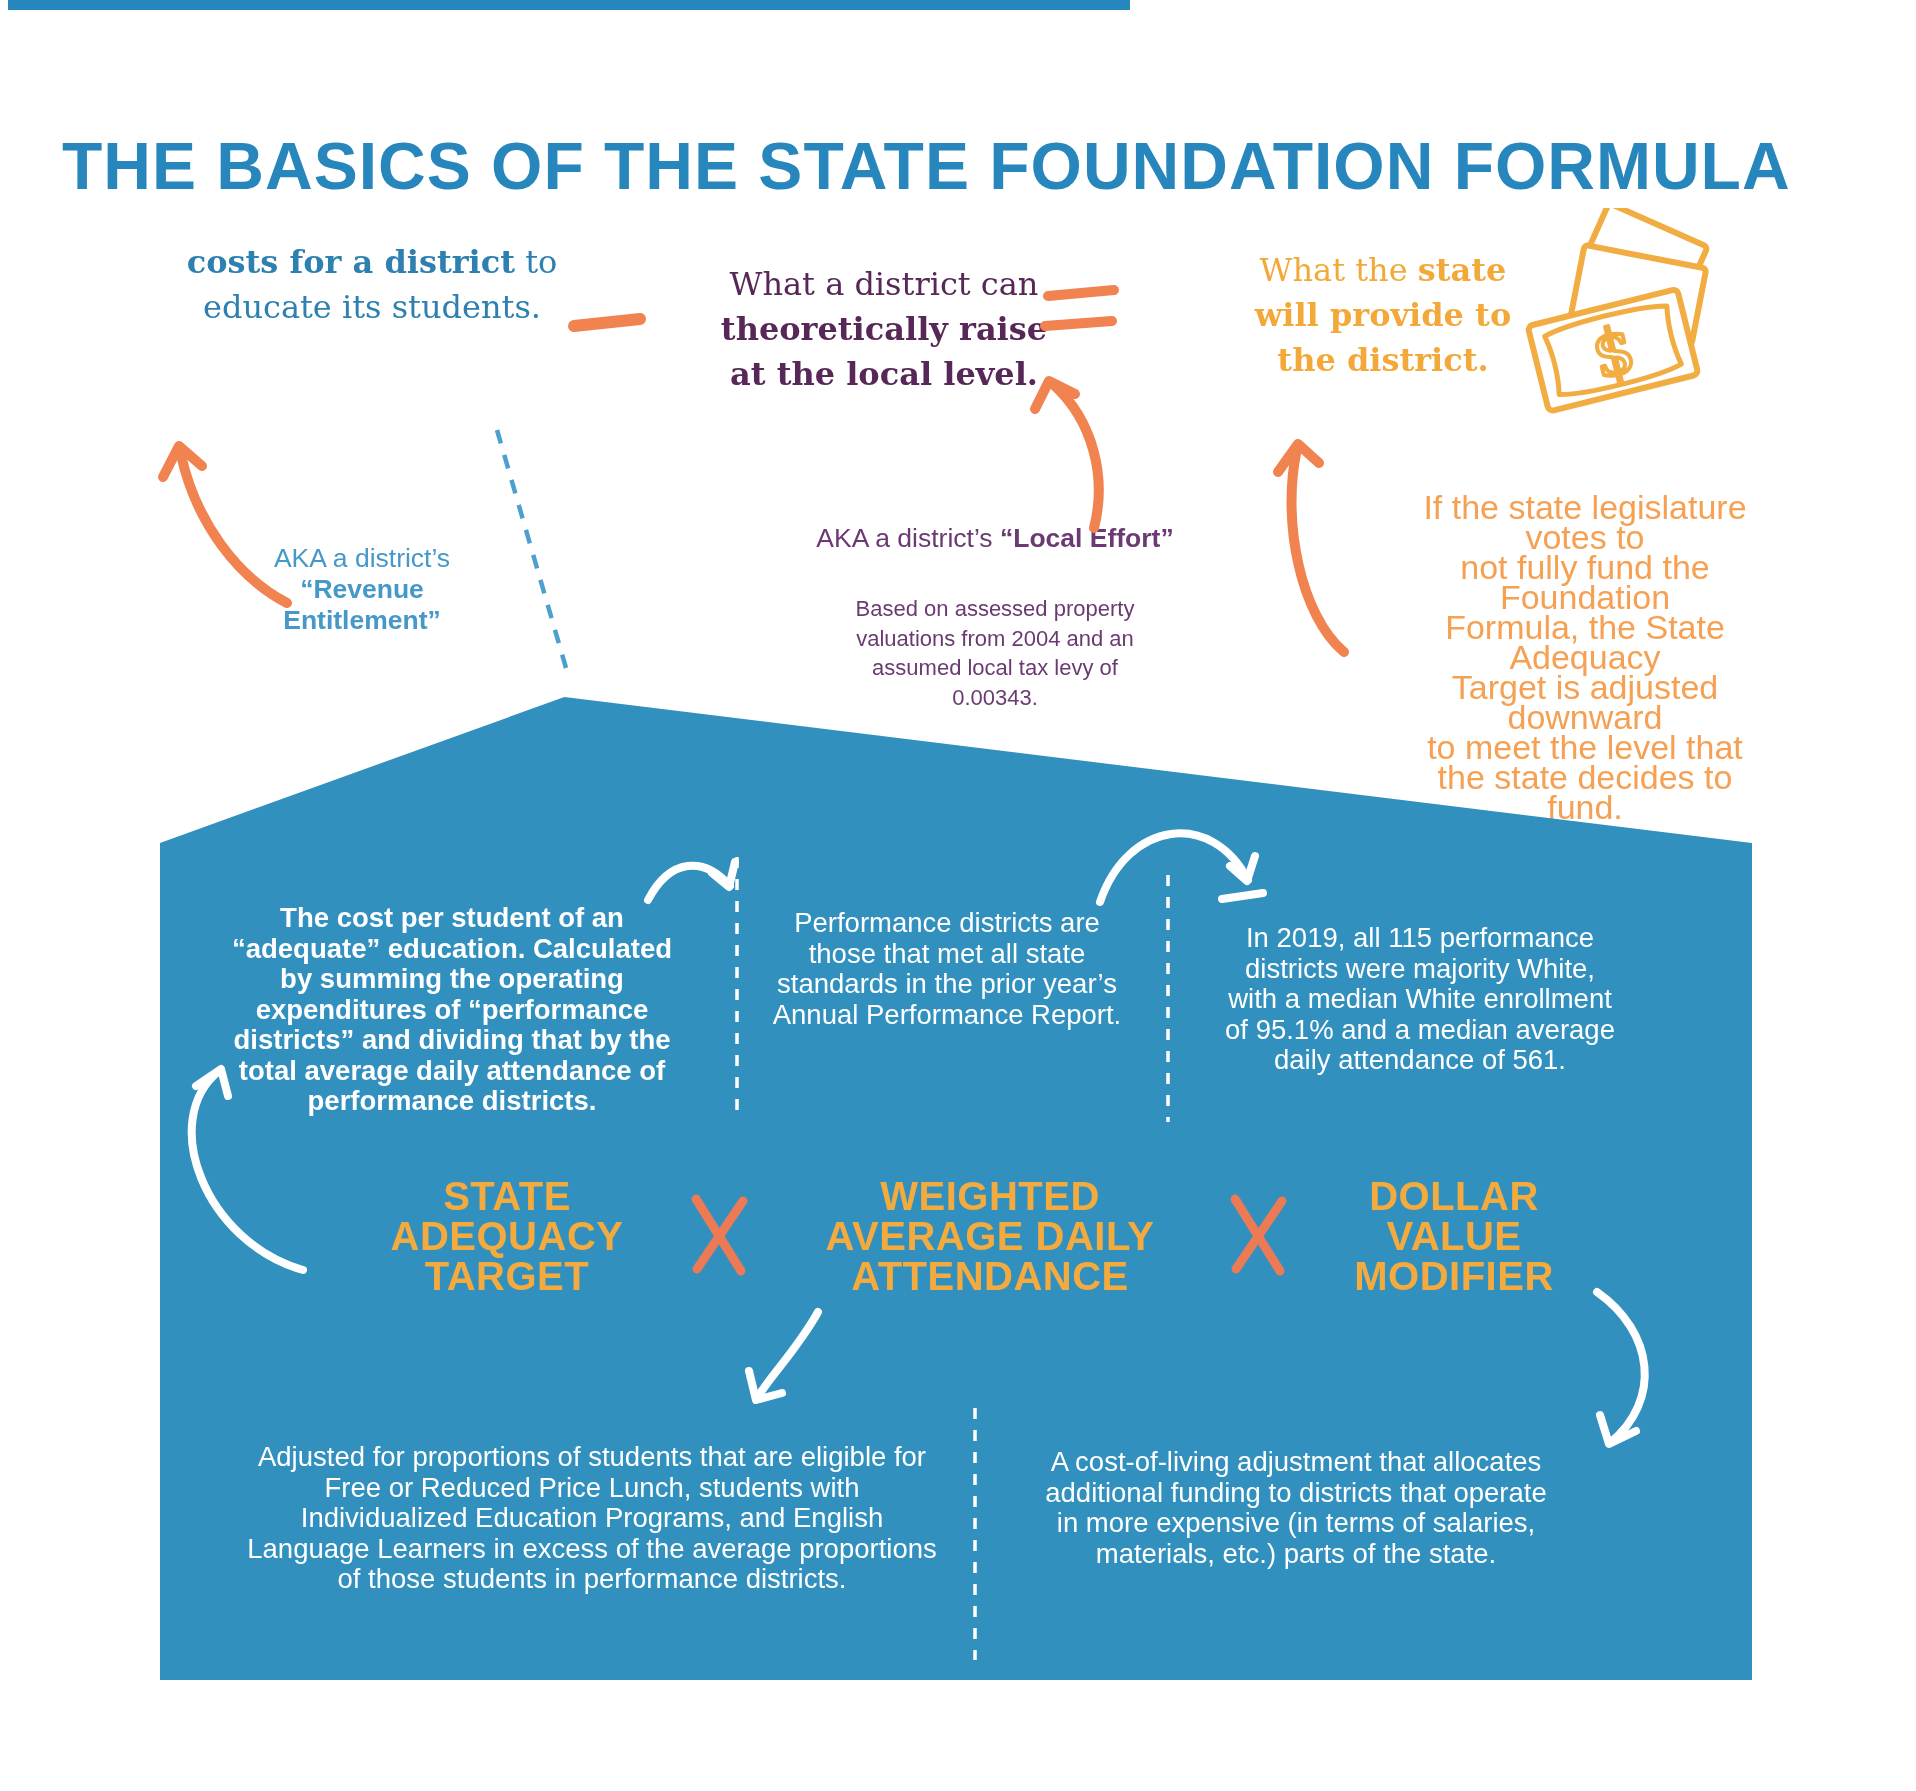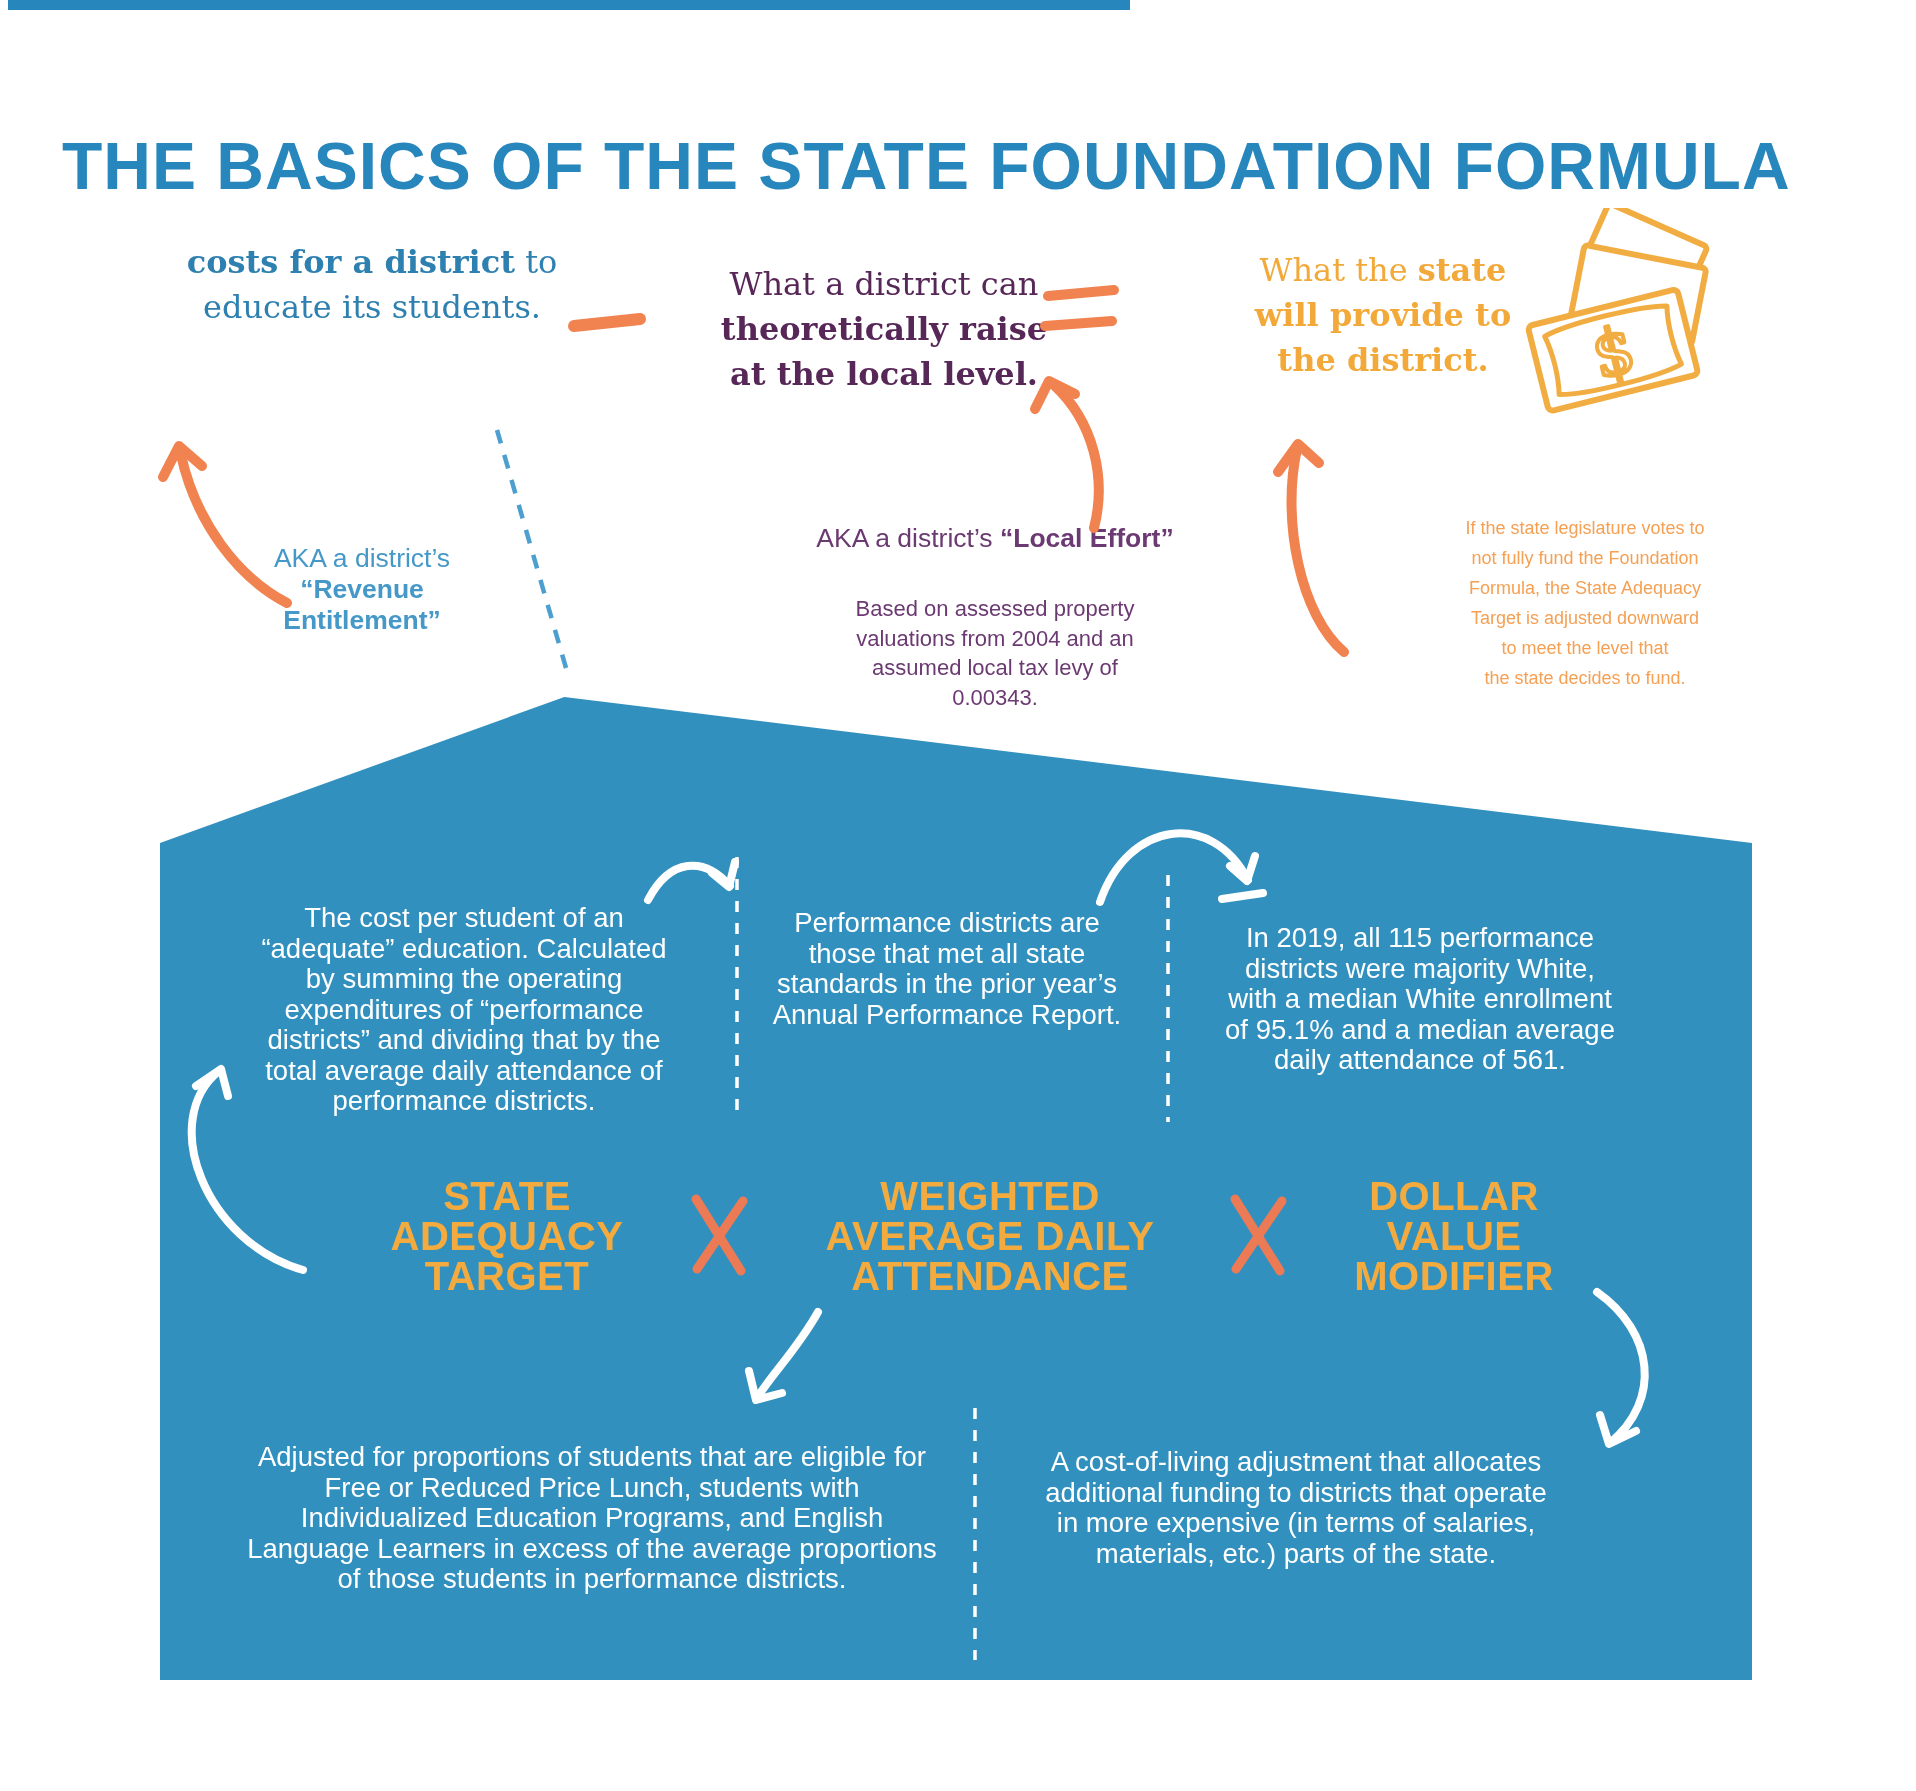--- a/index.html
+++ b/index.html
@@ -64,21 +64,21 @@
   </div>
 
   <div class="note ann purple" style="left:995px;top:492px;">
     <div><span>AKA a district’s </span><b>“Local Effort”</b></div>
     <div style="margin-top:9px;font-size:22px;line-height:29.5px;">Based on assessed property
 valuations from 2004 and an
 assumed local tax levy of
 0.00343.</div>
   </div>
 
-  <div class="note ann orange" style="left:1585px;top:513px;font-size:18px;line-height:30px;">If the state legislature votes to
+  <div class="note ann orange" style="left:1585px;top:492px;font-size:34px;line-height:30px;">If the state legislature votes to
 not fully fund the Foundation
 Formula, the State Adequacy
 Target is adjusted downward
 to meet the level that
 the state decides to fund.</div>
 
   <svg class="money" viewBox="0 0 200 210">
     <g stroke="#F1AD41" stroke-width="6" fill="#ffffff" stroke-linejoin="round">
       <rect x="66" y="14" width="108" height="70" rx="4" transform="rotate(24 120 49)"></rect>
       <rect x="52" y="48" width="124" height="78" rx="4" transform="rotate(11 114 87)"></rect>
@@ -144,21 +144,21 @@
     <g stroke="#EC7A55" stroke-width="9" stroke-linecap="round" fill="none">
       <path d="M 696 1199 L 741 1271"></path>
       <path d="M 743 1201 L 697 1269"></path>
     </g>
     <g stroke="#EC7A55" stroke-width="9" stroke-linecap="round" fill="none">
       <path d="M 1235 1199 L 1280 1271"></path>
       <path d="M 1282 1201 L 1236 1269"></path>
     </g>
   </svg>
 
-  <div class="wnote" style="left:464px;top:903px;">The cost per student of an
+  <div class="wnote" style="left:452px;top:903px;font-weight:bold;">The cost per student of an
 “adequate” education. Calculated
 by summing the operating
 expenditures of “performance
 districts” and dividing that by the
 total average daily attendance of
 performance districts.</div>
   <div class="wnote" style="left:947px;top:908px;">Performance districts are
 those that met all state
 standards in the prior year’s
 Annual Performance Report.</div>

